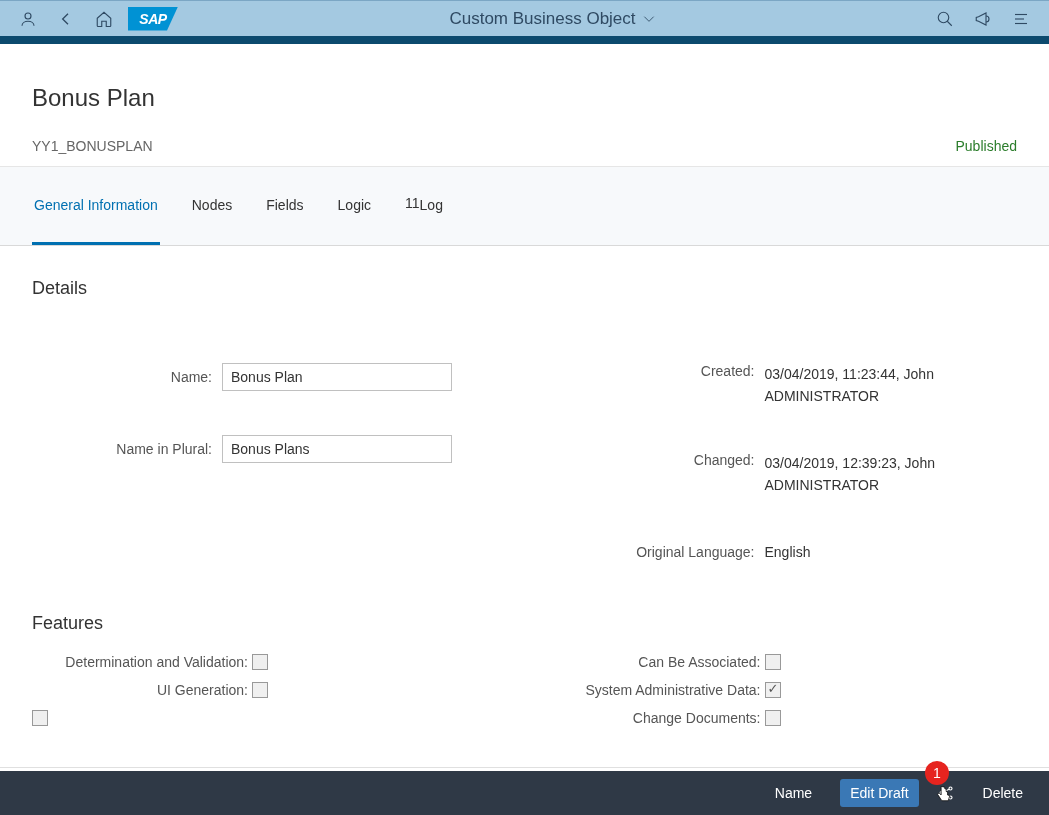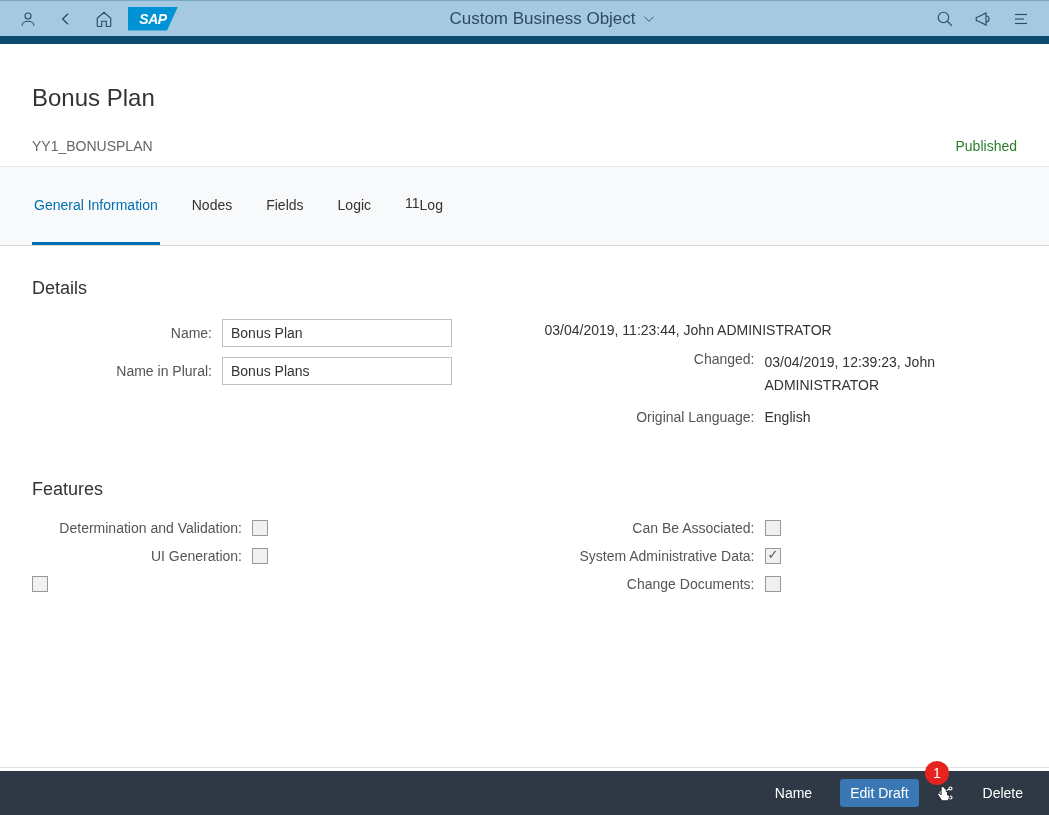--- a/index.html
+++ b/index.html
@@ -81,42 +81,42 @@
   
   .content { padding: 32px; }
   .section-title { font-size: 18px; font-weight: 400; color: #333; margin-bottom: 20px; }
   .section { margin-bottom: 40px; }
 
   .details-grid {
     display: grid;
     grid-template-columns: 1fr 1fr;
     gap: 0 40px;
   }
-  .form-row { display: flex; align-items: center; margin-bottom: 10px; }
+  .form-row { display: flex; align-items: center; margin-bottom: 10px; margin-top: 44px; }
   .form-row.top { align-items: flex-start; }
   .form-label { width: 190px; text-align: right; font-size: 14px; color: #555; padding-right: 10px; }
   .form-label.wide { width: 220px; }
   .form-input {
     width: 230px;
     height: 28px;
     border: 1px solid #c0c0c0;
     background: #fff;
     padding: 0 8px;
     font-size: 14px;
     color: #333;
   }
   .form-value { font-size: 14px; color: #333; flex: 1; line-height: 1.6; }
 
   .features-grid {
     display: grid;
     grid-template-columns: 1fr 1fr;
     gap: 0 40px;
   }
   .feat-row { display: flex; align-items: center; margin-bottom: 12px; }
-  .feat-label { width: 220px; text-align: right; font-size: 14px; color: #555; padding-right: 10px; }
+  .feat-label { width: 220px; text-align: right; font-size: 14px; color: #555; padding-right: 4px; }
   .feat-label.wide { width: 220px; }
   .checkbox {
     width: 16px; height: 16px;
     border: 1px solid #999;
     background: #fff;
     position: relative;
   }
   .checkbox.ro { background: #f0f0f0; }
   .checkbox.checked::after {
     content: "✓";
@@ -262,20 +262,21 @@
           <div class="form-label">Name:</div>
           <input class="form-input" value="Bonus Plan" style="">
         </div>
         <div class="form-row">
           <div class="form-label">Name in Plural:</div>
           <input class="form-input" value="Bonus Plans" style="">
         </div>
       </div>
       <div>
         <div class="form-row top">
+          <div class="form-label wide">Created:</div>
           <div class="form-value">03/04/2019, 11:23:44, John ADMINISTRATOR</div>
         </div>
         <div class="form-row top">
           <div class="form-label wide">Changed:</div>
           <div class="form-value">03/04/2019, 12:39:23, John ADMINISTRATOR</div>
         </div>
         <div class="form-row">
           <div class="form-label wide">Original Language:</div>
           <div class="form-value">English</div>
         </div>

